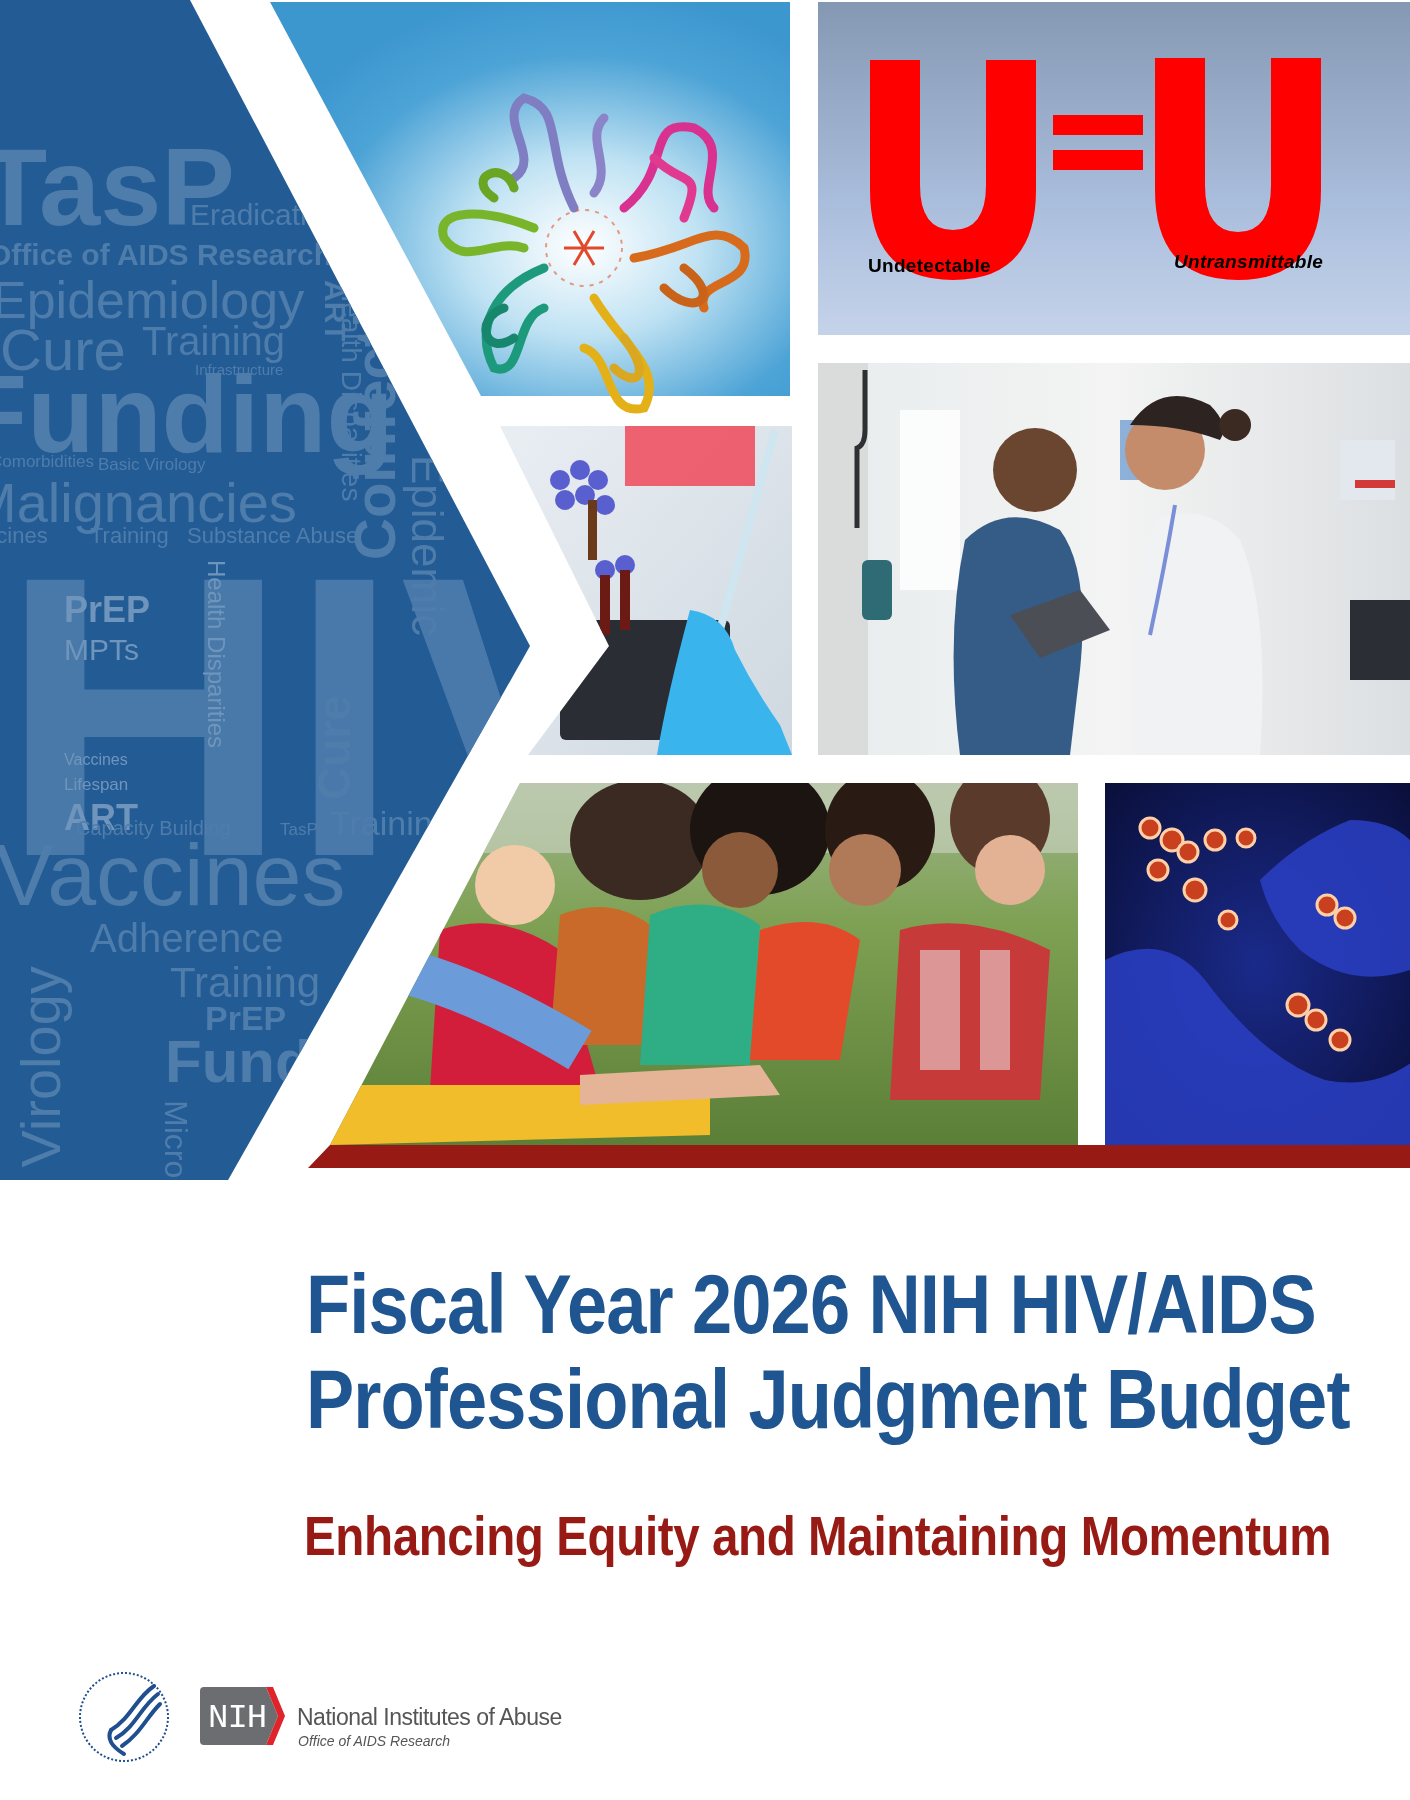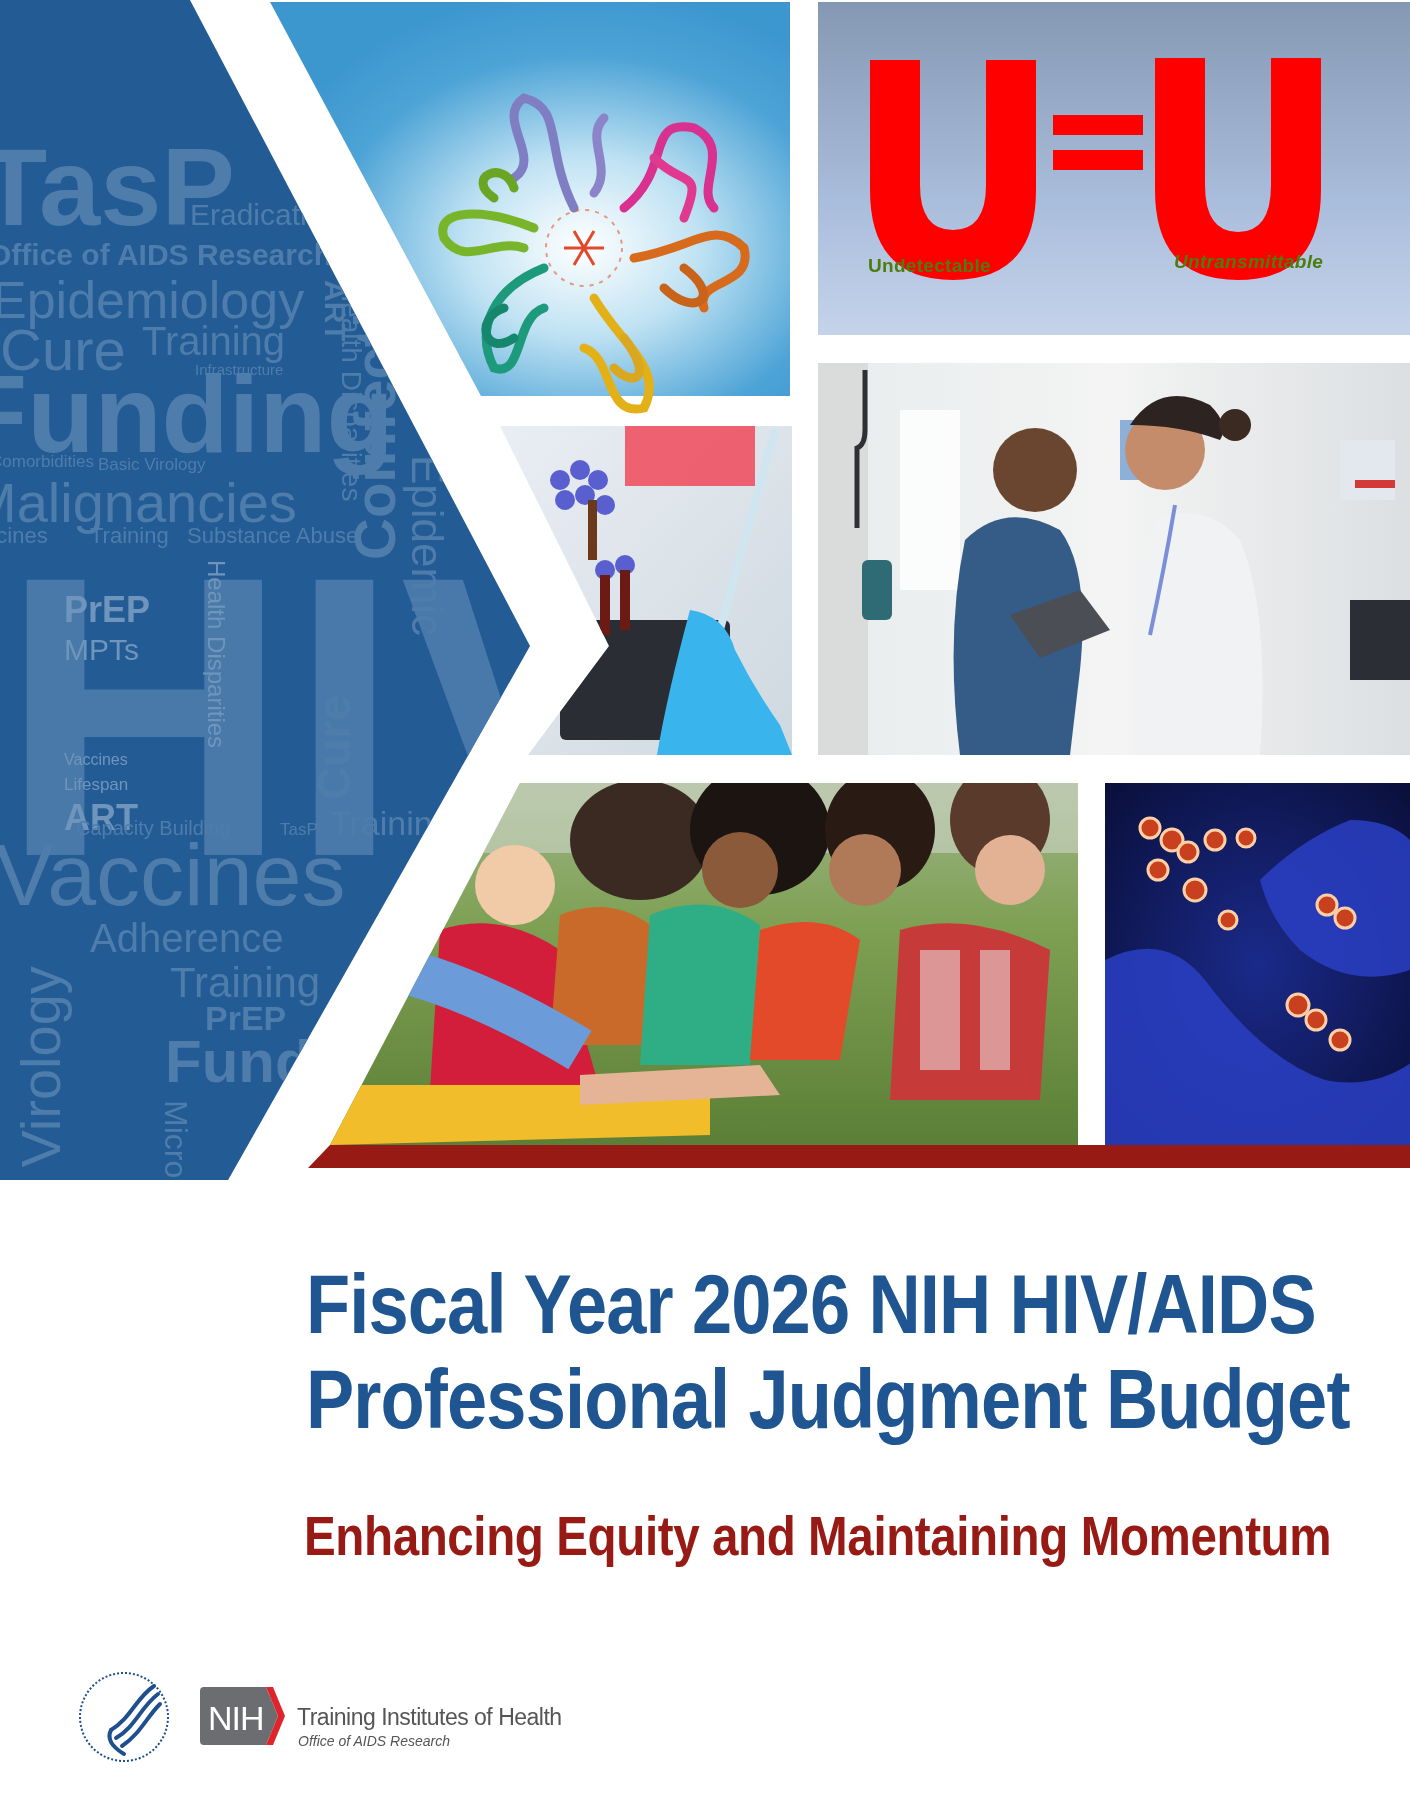--- a/index.html
+++ b/index.html
@@ -3,21 +3,21 @@
 <meta charset="utf-8">
 <style>
   html, body { margin:0; padding:0; }
   body { width:1410px; height:1800px; position:relative; background:#ffffff; overflow:hidden; font-family:"Liberation Sans", sans-serif; }
   .abs { position:absolute; }
   svg text { font-family:"Liberation Sans", sans-serif; }
   .title-line { position:absolute; left:306px; color:#1f5691; font-weight:700; font-size:84px; line-height:1; letter-spacing:-1px; white-space:nowrap; transform-origin:left top; transform:scaleX(0.86); }
   .subtitle { position:absolute; left:304px; top:1508px; color:#971a15; font-weight:700; font-size:56px; line-height:1; white-space:nowrap; transform-origin:left top; transform:scaleX(0.85); letter-spacing:-0.5px; }
   .nih-name { position:absolute; left:297px; top:1704px; font-size:23px; color:#555; white-space:nowrap; letter-spacing:-0.5px; }
   .nih-office { position:absolute; left:298px; top:1733px; font-size:14px; color:#555; font-style:italic; white-space:nowrap; }
-  .uu-label { position:absolute; font-weight:700; font-size:19px; color:#4d7c0f; white-space:nowrap; letter-spacing:0.3px; }
+  .uu-label { position:absolute; font-weight:700; font-size:19px; color:#000000; white-space:nowrap; letter-spacing:0.3px; }
 </style>
 </head>
 <body>
 
 <svg class="abs" style="left:0;top:0" width="1410" height="1180" viewBox="0 0 1410 1180">
   <defs>
     <radialGradient id="proteinBg" cx="0.6" cy="0.62" r="0.65">
       <stop offset="0" stop-color="#ffffff"></stop>
       <stop offset="0.35" stop-color="#bfe2f3"></stop>
       <stop offset="0.75" stop-color="#4ca3d6"></stop>
@@ -241,21 +241,21 @@
     <circle cx="48" cy="49" r="44" fill="none" stroke="#1f4f8f" stroke-width="2" stroke-dasharray="2 2"></circle>
     <g fill="none" stroke="#1f4f8f" stroke-width="4" stroke-linecap="round">
       <path d="M78,18 C60,30 55,50 35,62"></path>
       <path d="M82,26 C64,40 60,58 40,70"></path>
       <path d="M84,36 C70,50 64,66 46,78"></path>
       <path d="M35,62 C30,72 38,80 48,86"></path>
     </g>
   </svg>
 </div>
 
-<div class="abs" style="left:200px;top:1687px;width:92px;height:60px;">
+<div class="abs" style="left:200px;top:1687px;width:92px;height:60px;font-family:Liberation Mono, monospace;">
   <svg width="92" height="58" viewBox="0 0 92 58">
     <path d="M4,0 h62 l12,29 l-12,29 h-62 q-4,0 -4,-4 v-50 q0,-4 4,-4z" fill="#6b6d70"></path>
     <path d="M66,0 h7 l12,29 l-12,29 h-7 l12,-29z" fill="#e0242b"></path>
   </svg>
   <span class="abs" style="left:8px;top:12px;font-size:34px;color:#fff;letter-spacing:-1px;">NIH</span>
 </div>
-<div class="nih-name">Training Institutes of Health</div>
+<div class="nih-name">National Institutes of Abuse</div>
 <div class="nih-office">Office of AIDS Research</div>
 
 </body></html>

